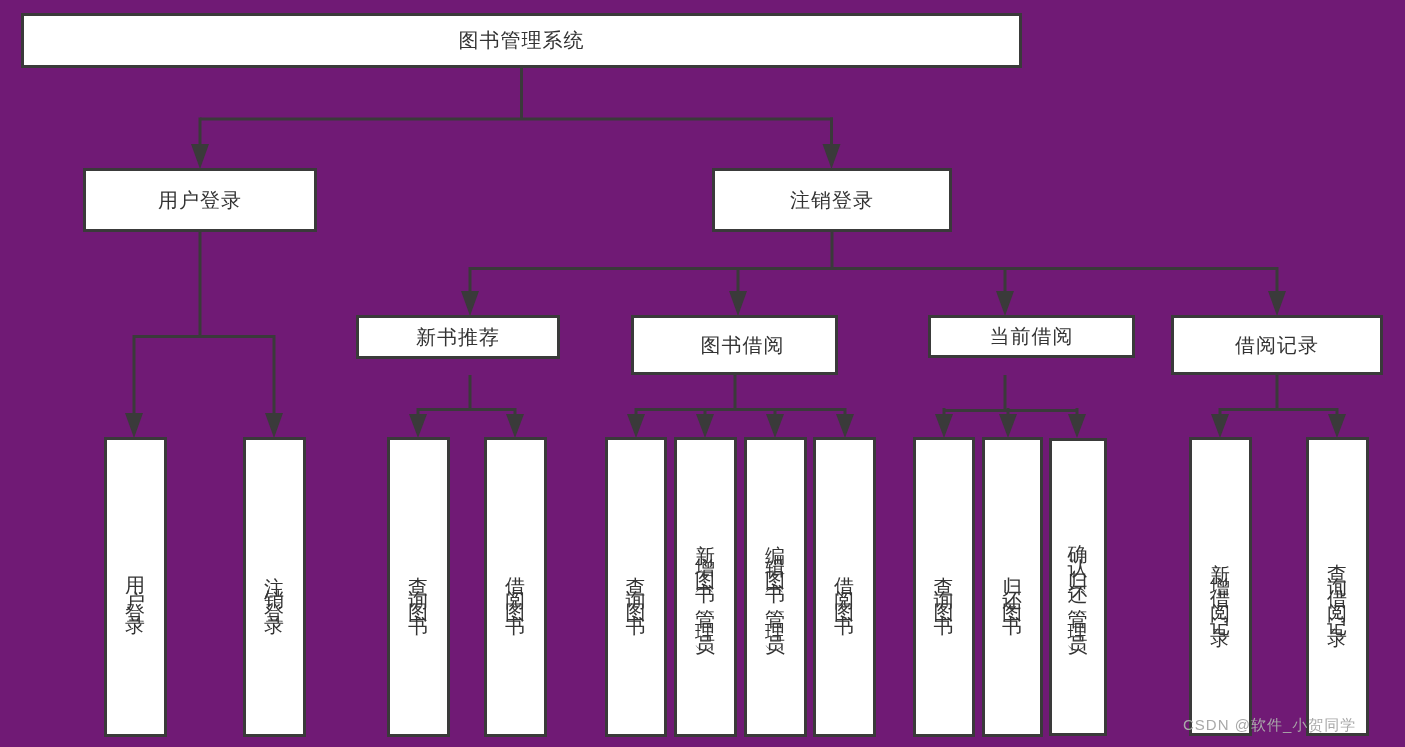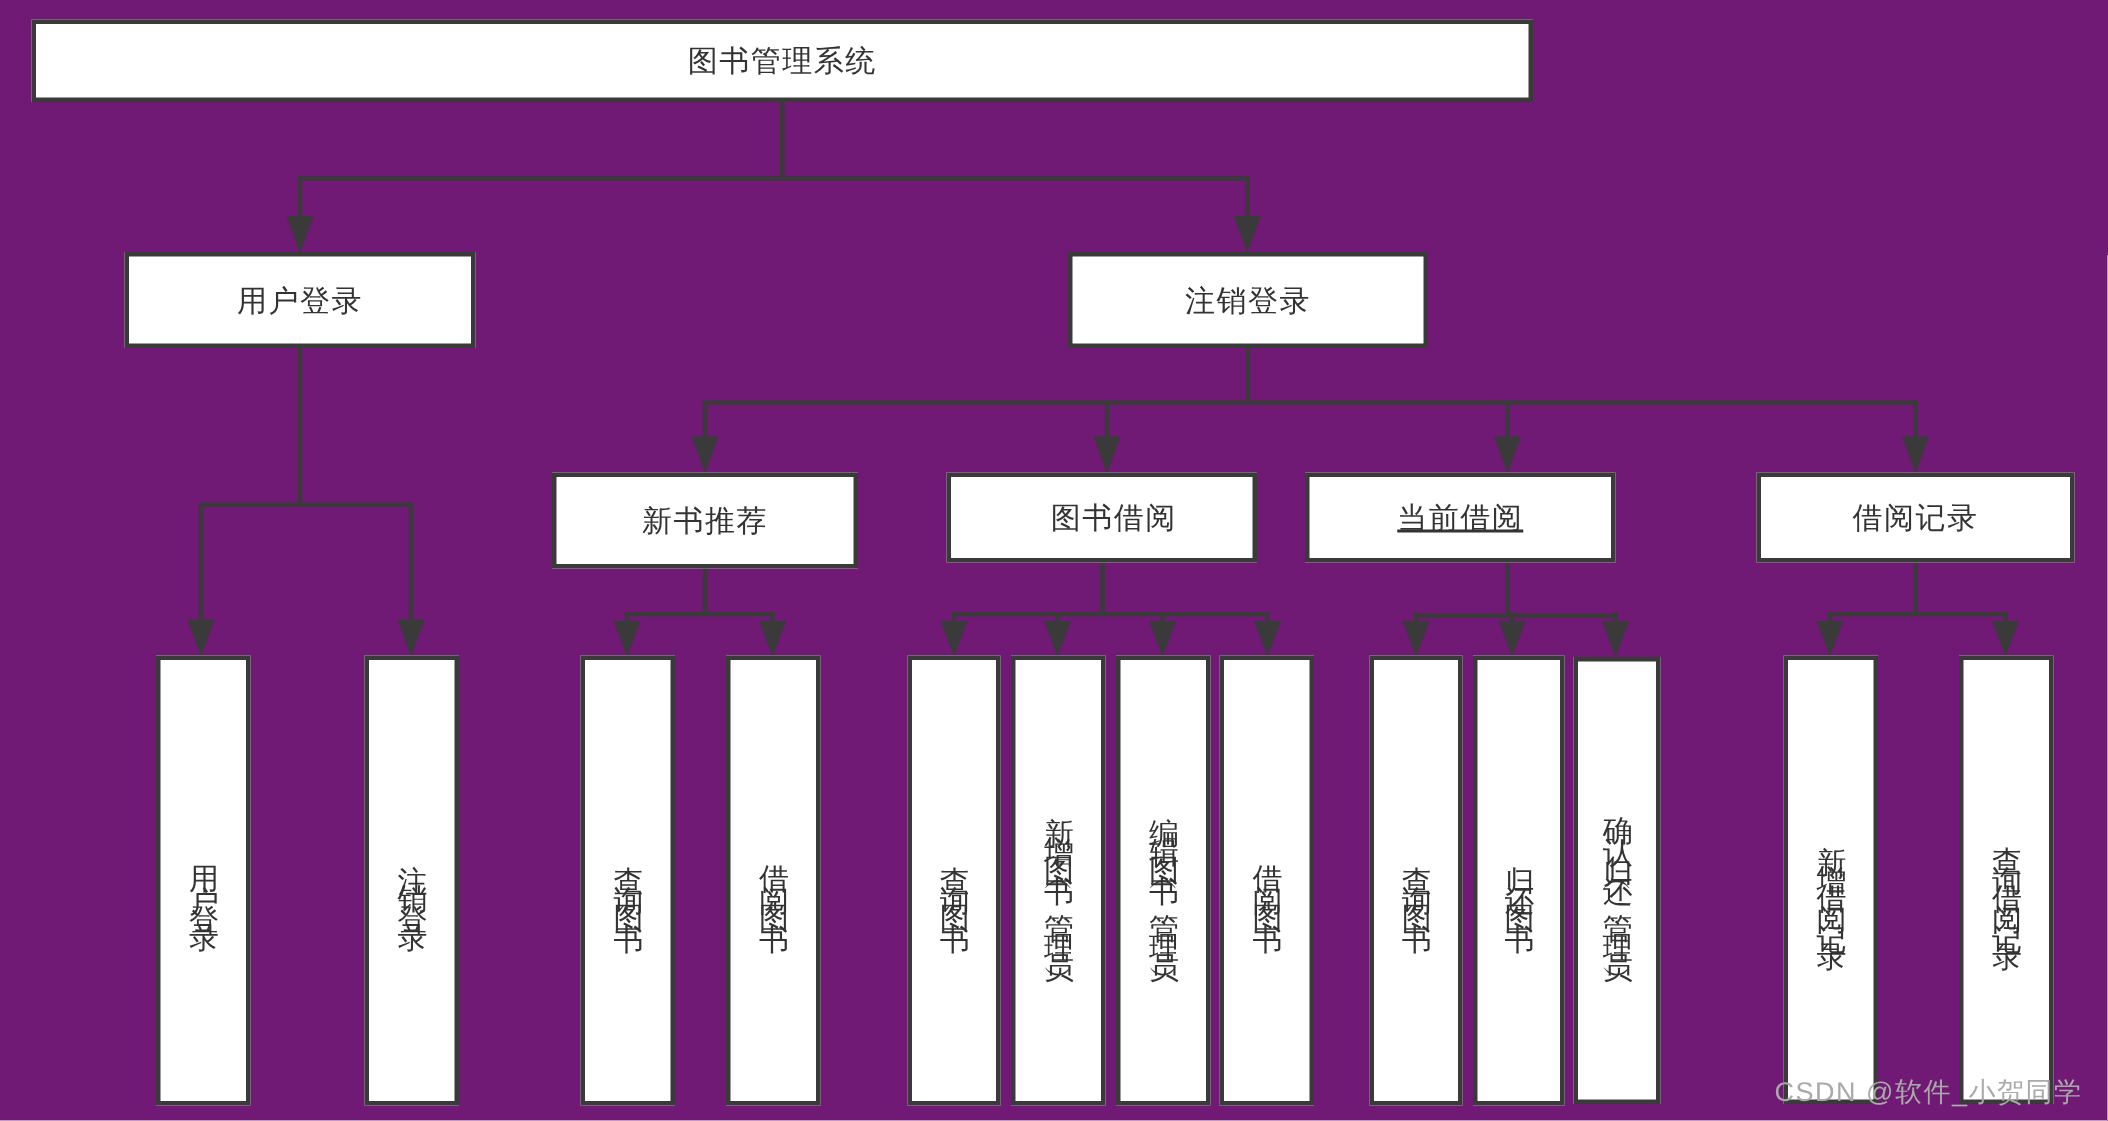--- a/index.html
+++ b/index.html
@@ -37,21 +37,21 @@
     writing-mode: vertical-rl;
     text-orientation: upright;
     font-size: 20px;
     letter-spacing: 13px;
     line-height: 1;
   }
   .watermark {
     position: absolute;
     left: 1183px;
     top: 716px;
-    font-size: 18px;
+    font-size: 15px;
     color: #a9a9a9;
     letter-spacing: 1px;
     white-space: nowrap;
   }
 </style>
 </head>
 <body>
 
 <div id="stage">
 
@@ -126,23 +126,23 @@
       <polygon points="1211,414 1229,414 1220,438"></polygon>
       <polygon points="1328,414 1346,414 1337,438"></polygon>
     </g>
   </svg>
 
   <div class="node h-node" style="left:21px; top:13px; width:1001px; height:55px;">图书管理系统</div>
 
   <div class="node h-node" style="left:83px; top:168px; width:234px; height:64px;">用户登录</div>
   <div class="node h-node" style="left:712px; top:168px; width:240px; height:64px;">注销登录</div>
 
-  <div class="node h-node" style="left:368px; top:315px; width:204px; height:64px;">新书推荐</div>
+  <div class="node h-node" style="left:356px; top:315px; width:204px; height:44px;">新书推荐</div>
   <div class="node h-node" style="left:631px; top:315px; width:207px; height:60px;padding-left:16px;">图书借阅</div>
-  <div class="node h-node" style="left:870px; top:315px; width:207px; height:60px;text-decoration:underline;">当前借阅</div>
+  <div class="node h-node" style="left:928px; top:315px; width:207px; height:43px;">当前借阅</div>
   <div class="node h-node" style="left:1171px; top:315px; width:212px; height:60px;">借阅记录</div>
 
   <div class="node v-node" style="left:104px; top:437px; width:63px; height:300px;">用户登录</div>
   <div class="node v-node" style="left:243px; top:437px; width:63px; height:300px;">注销登录</div>
 
   <div class="node v-node" style="left:387px; top:437px; width:63px; height:300px;">查询图书</div>
   <div class="node v-node" style="left:484px; top:437px; width:63px; height:300px;">借阅图书</div>
 
   <div class="node v-node" style="left:605px; top:437px; width:62px; height:300px;">查询图书</div>
   <div class="node v-node" style="left:674px; top:437px; width:63px; height:300px;">新增图书（管理员）</div>

